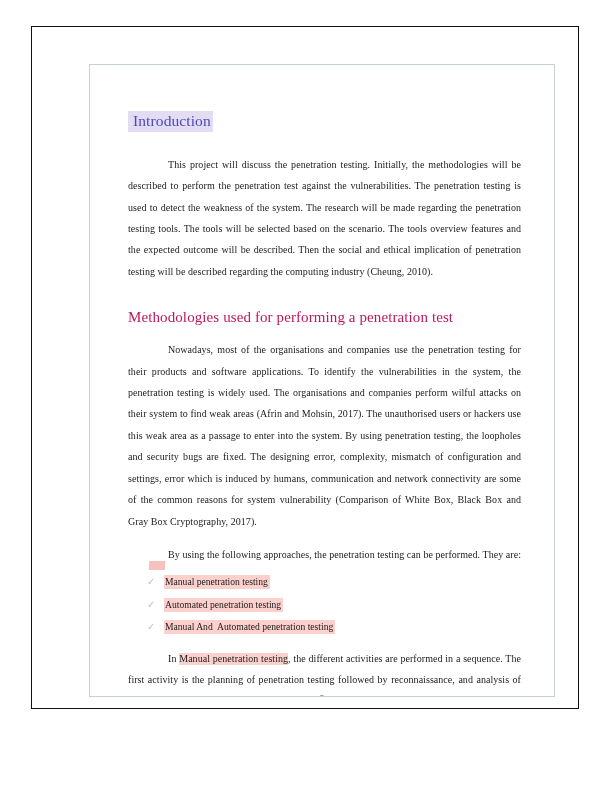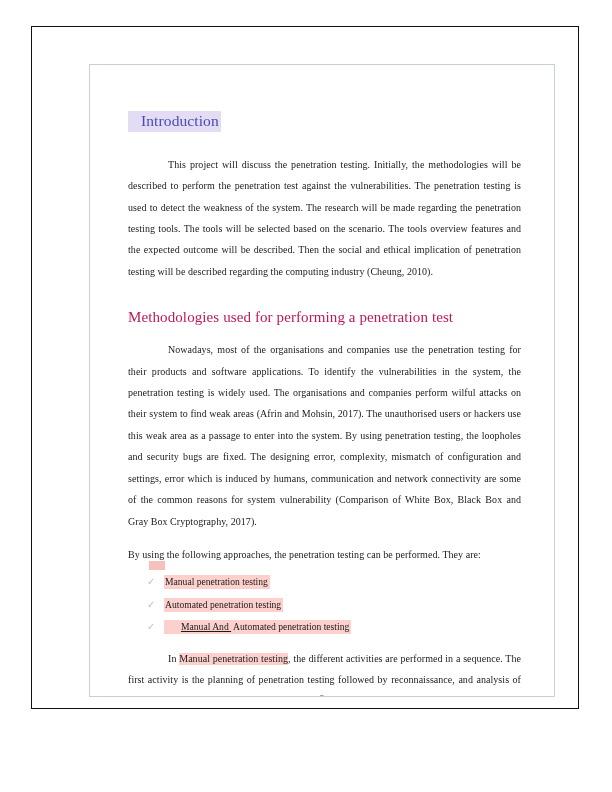--- a/index.html
+++ b/index.html
@@ -49,21 +49,21 @@
   
   h1.heading-1 {
     font-family: "Liberation Serif", "DejaVu Serif", serif;
     font-size: 15.5px;
     font-weight: normal;
     color: #4a4ab8;
     margin: 0 0 12px 0;
     letter-spacing: 0.1px;
     display: inline-block;
     background: #e3dcf3;
-    padding: 1px 2px 2px 13px;
+    padding: 1px 2px 2px 5px;
     line-height: 1.15;
   }
   .heading-1-wrap { margin: 0 0 10px 0; }
 
   h2.heading-2 {
     font-family: "Liberation Serif", "DejaVu Serif", serif;
     font-size: 15px;
     font-weight: normal;
     color: #be185d;
     margin: 26px 0 13px 0;
@@ -75,21 +75,21 @@
   p.body-par {
     font-size: 10px;
     line-height: 21.4px;
     color: #1b1b1b;
     text-align: justify;
     text-justify: inter-word;
     margin: 0 0 2px 0;
     letter-spacing: 0.05px;
   }
   p.indent { text-indent: 40px; }
-  p.no-just { text-align: left; }
+  p.no-just { text-align: right; }
 
   
   .hl-pink {
     background: #fbd0cd;
     padding: 0 0 1px 0;
   }
 
   
   .stray-mark {
     position: absolute;
@@ -120,21 +120,21 @@
     left: 19px;
     top: 0;
     color: #c8bdb2;
     font-size: 10px;
     line-height: 21.4px;
   }
   ul.check-list li .li-text {
     background: #fbd0cd;
     padding: 1px 2px 2px 1px;
   }
-  ul.check-list li.item-3 .seg-a { background: #fbd0cd; padding: 1px 1px 2px 17px; text-decoration: underline; }
+  ul.check-list li.item-3 .seg-a { background: #fbd0cd; padding: 1px 1px 2px 1px; }
   ul.check-list li.item-3 .seg-b { background: #fbd0cd; padding: 1px 2px 2px 1px; }
 
   
   .page-number {
     position: absolute;
     left: 0;
     right: 0;
     top: 628px;
     text-align: center;
     font-size: 9.2px;

